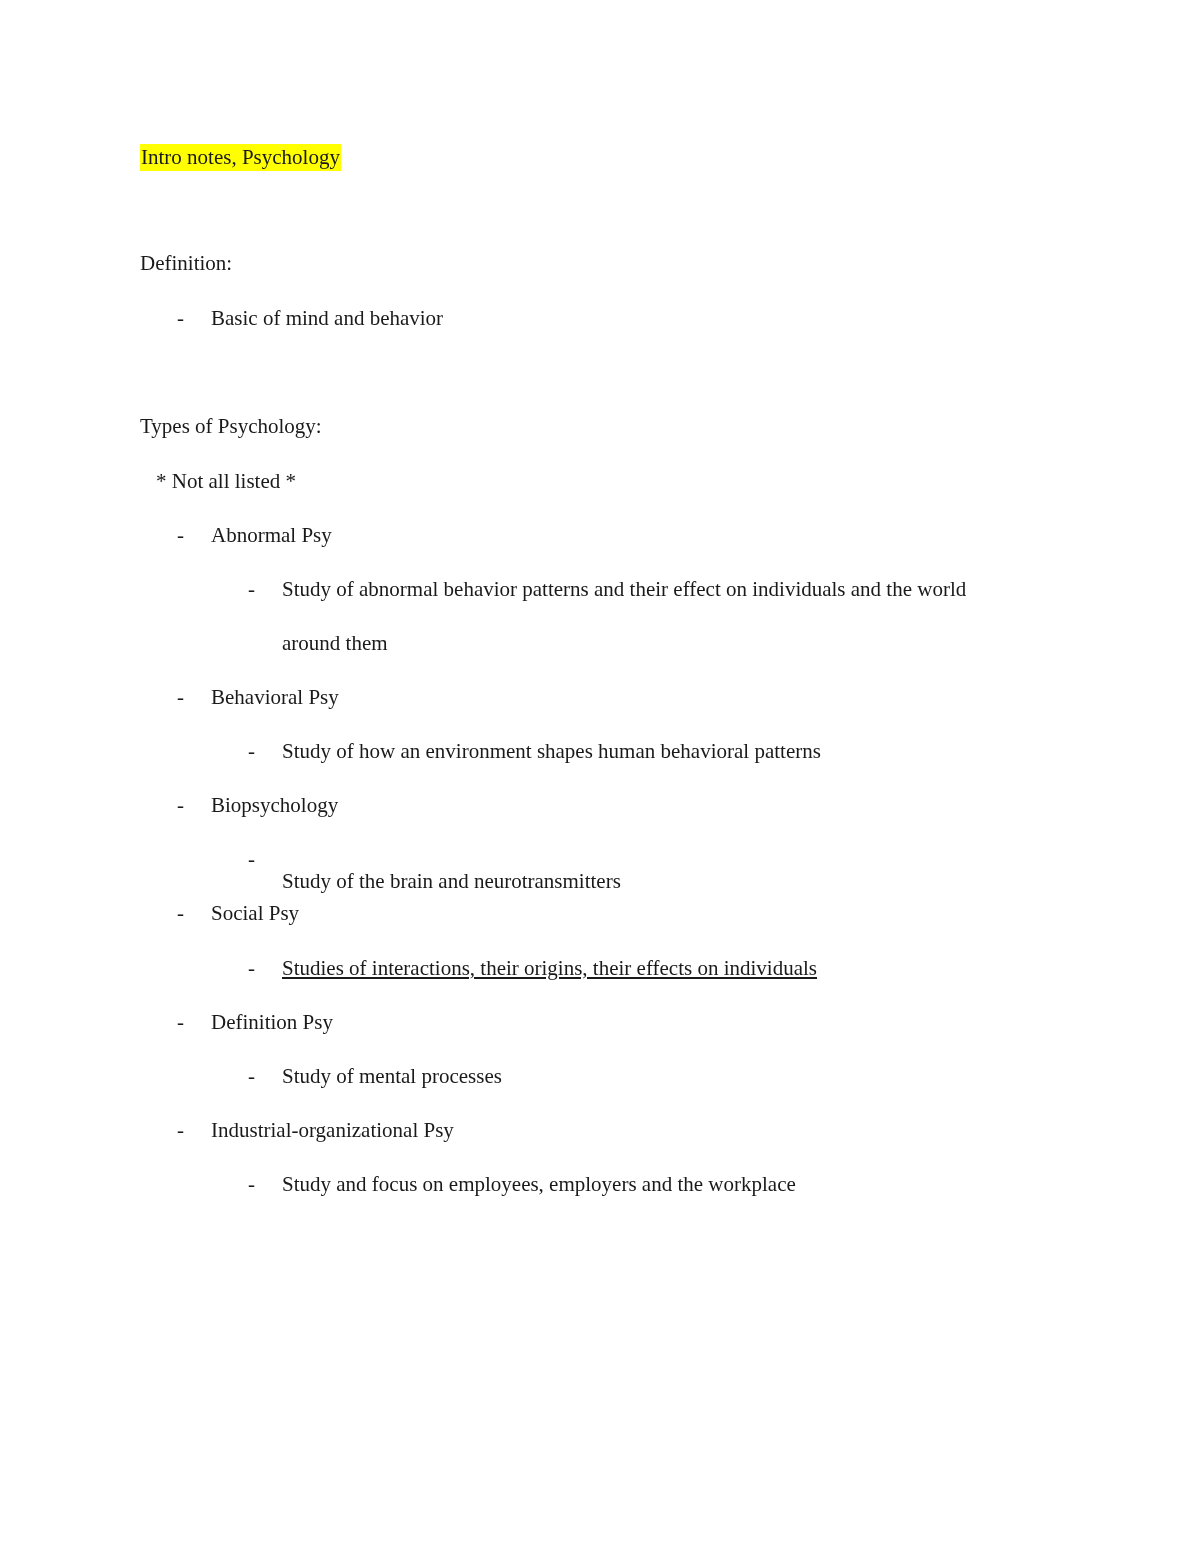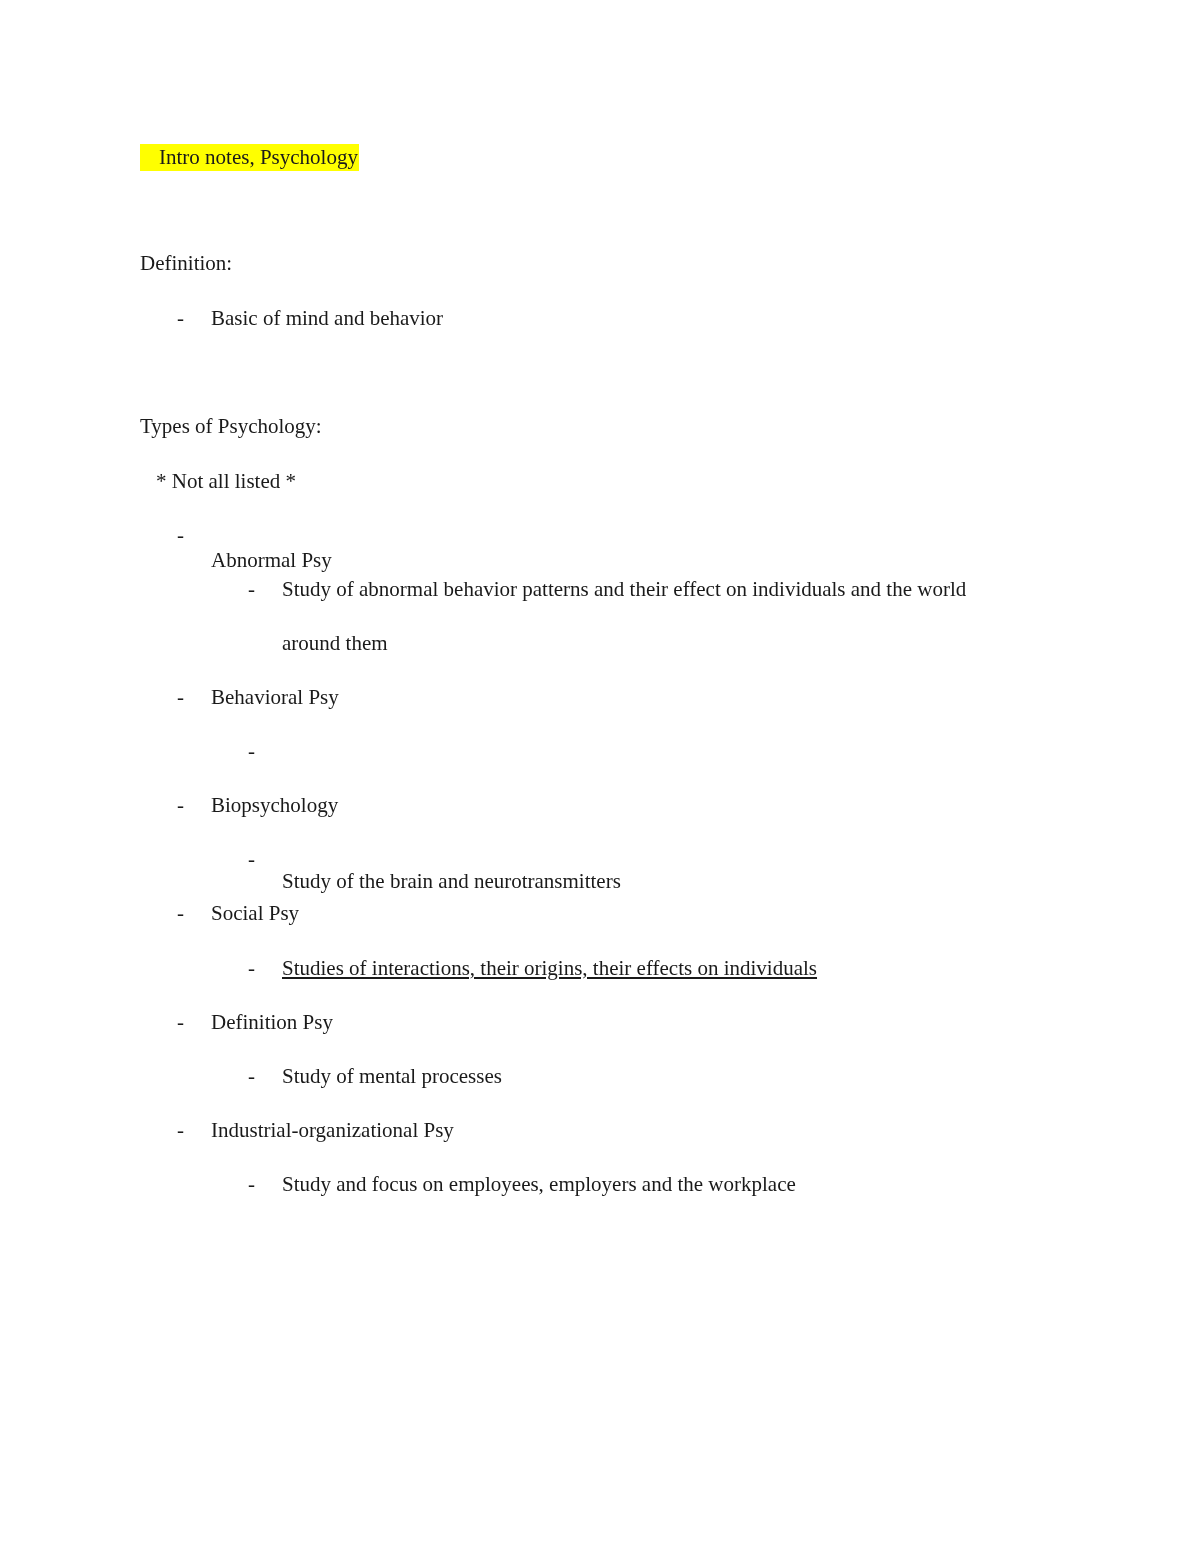--- a/index.html
+++ b/index.html
@@ -23,21 +23,21 @@
       height: 1553px;
       background: #ffffff;
     }
     .line {
       position: absolute;
       white-space: nowrap;
       line-height: 26px;
     }
     .title-hl {
       background: #ffff00;
-      padding: 1px 1px 2px 19px;
+      padding: 1px 1px 2px 1px;
     }
     .dash {
       position: absolute;
       white-space: nowrap;
       line-height: 26px;
     }
   </style>
 </head>
 <body>
 
@@ -49,28 +49,29 @@
 
   <div class="line" style="left:140px; top:250px;">Definition:</div>
 
   <div class="dash" style="left:177px; top:305px;">-</div>
   <div class="line" style="left:211px; top:305px;">Basic of mind and behavior</div>
 
   <div class="line" style="left:140px; top:413px;">Types of Psychology:</div>
   <div class="line" style="left:156px; top:468px;">* Not all listed *</div>
 
   <div class="dash" style="left:177px; top:522px;">-</div>
-  <div class="line" style="left:211px; top:522px;margin-top:25px;">Abnormal Psy</div>
+  <div class="line" style="left:211px; top:522px;">Abnormal Psy</div>
   <div class="dash" style="left:248px; top:576px;">-</div>
   <div class="line" style="left:282px; top:576px;">Study of abnormal behavior patterns and their effect on individuals and the world</div>
   <div class="line" style="left:282px; top:630px;text-align:right;">around them</div>
 
   <div class="dash" style="left:177px; top:684px;">-</div>
   <div class="line" style="left:211px; top:684px;">Behavioral Psy</div>
   <div class="dash" style="left:248px; top:738px;">-</div>
+  <div class="line" style="left:282px; top:738px;">Study of how an environment shapes human behavioral patterns</div>
 
   <div class="dash" style="left:177px; top:792px;">-</div>
   <div class="line" style="left:211px; top:792px;">Biopsychology</div>
   <div class="dash" style="left:248px; top:846px;">-</div>
   <div class="line" style="left:282px; top:868px;">Study of the brain and neurotransmitters</div>
 
   <div class="dash" style="left:177px; top:900px;">-</div>
   <div class="line" style="left:211px; top:900px;">Social Psy</div>
   <div class="dash" style="left:248px; top:955px;">-</div>
   <div class="line" style="left:282px; top:955px;text-decoration:underline;">Studies of interactions, their origins, their effects on individuals</div>

